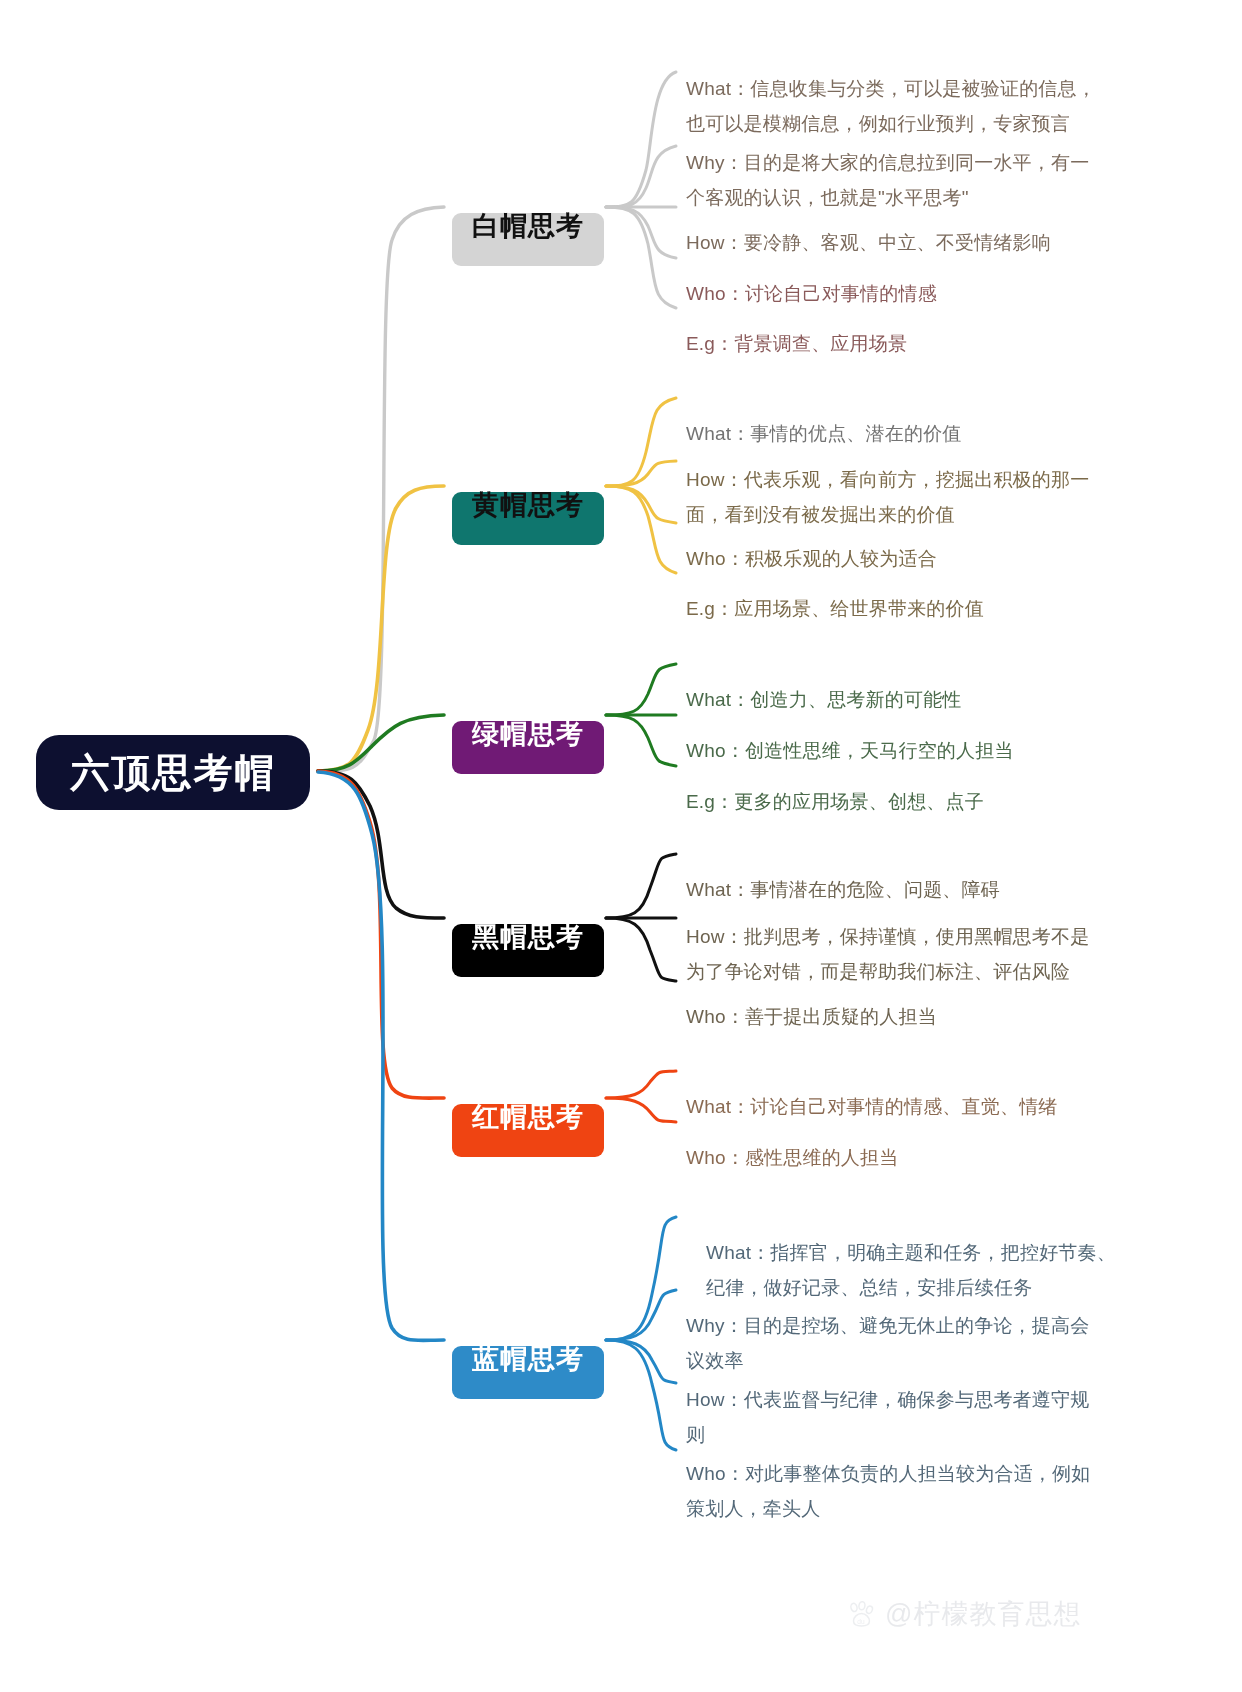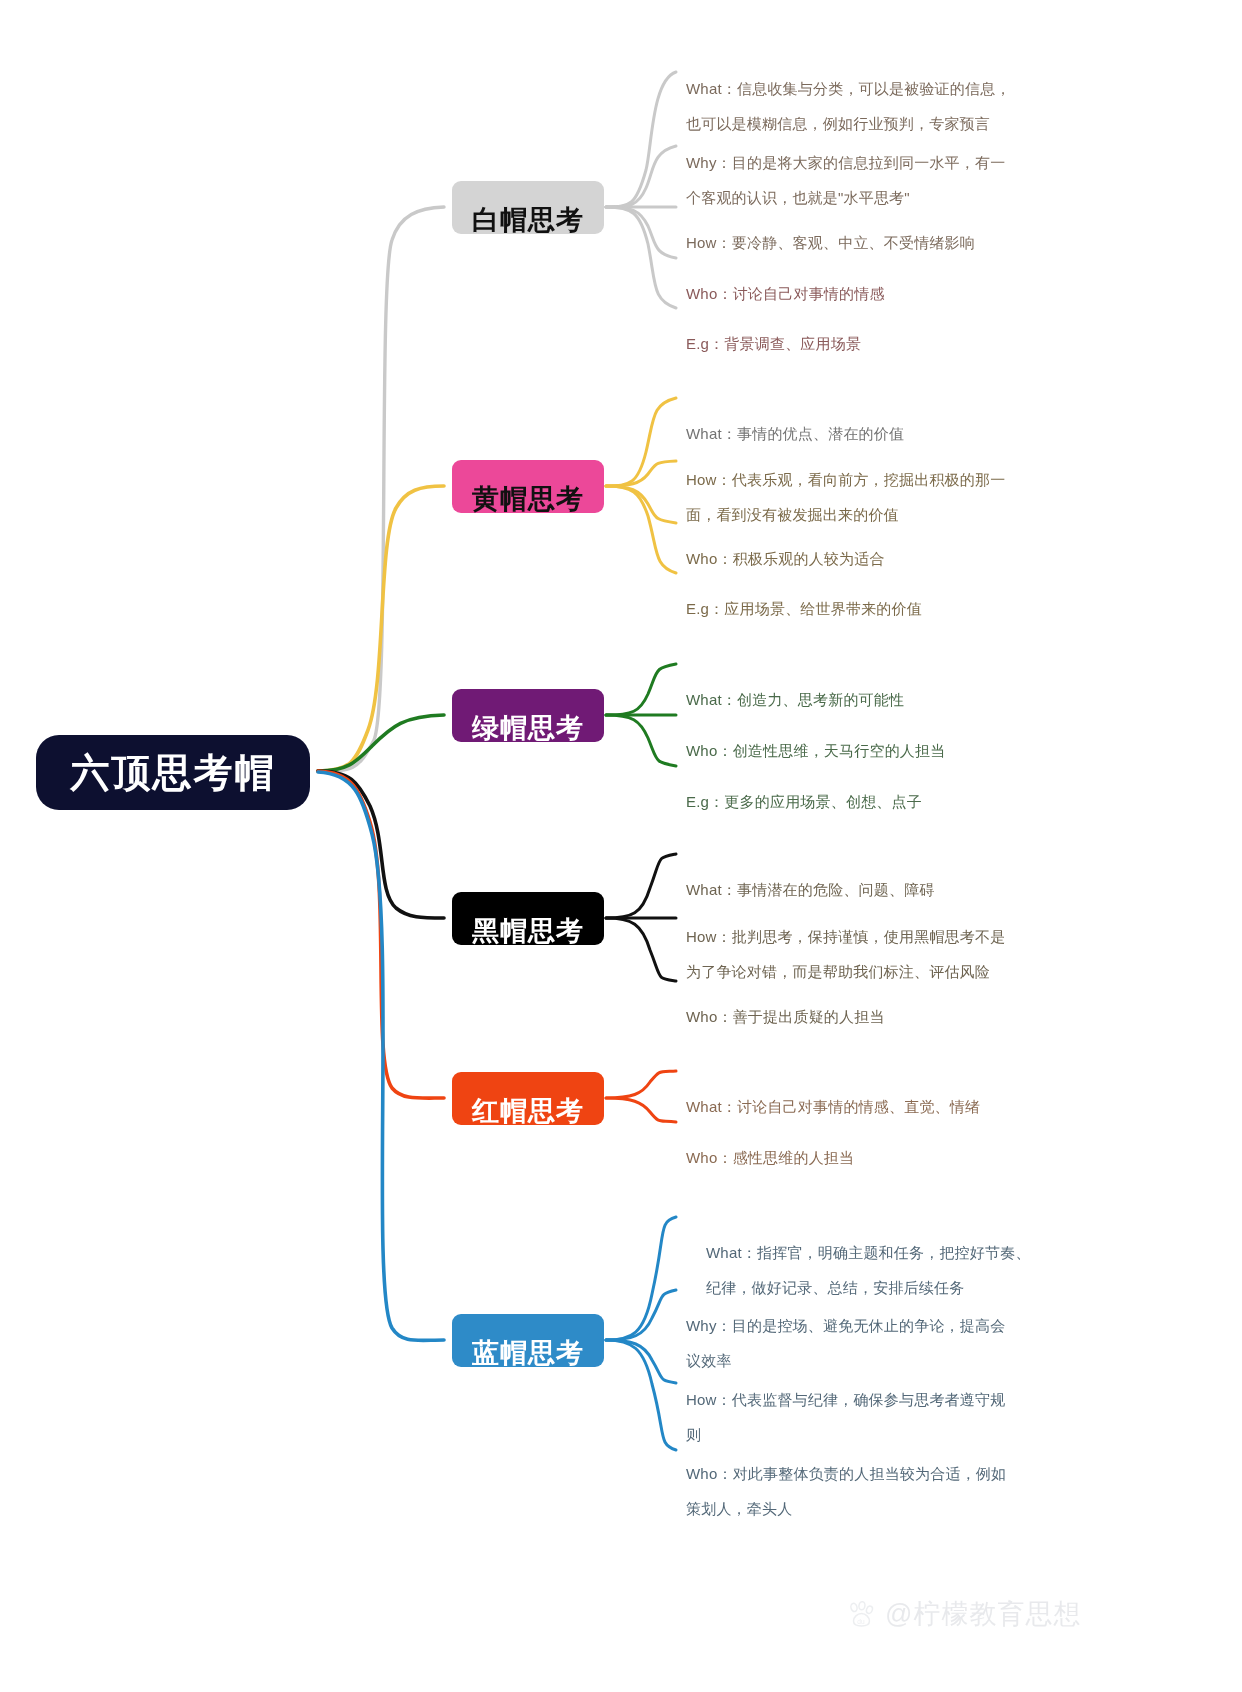--- a/index.html
+++ b/index.html
@@ -53,36 +53,37 @@
     line-height: 1;
   }
 
   
   .hat-node {
     position: absolute;
     width: 152px;
     height: 53px;
     border-radius: 9px;
     display: flex;
-    align-items: flex-end;
+    align-items: flex-start;
     justify-content: center;
     box-sizing: border-box;
+    margin-top: 32px;
   }
   .hat-label {
     font-size: 27px;
     font-weight: bold;
     letter-spacing: 1px;
     line-height: 1;
     white-space: nowrap;
   }
 
   
   .leaf {
     position: absolute;
-    font-size: 15px;
+    font-size: 19px;
     line-height: 35px;
     letter-spacing: 0.2px;
     white-space: pre-line;
   }
   .leaf .lead {
     font-family: "Liberation Sans", "DejaVu Sans", sans-serif;
   }
 
   
   .watermark {
@@ -183,21 +184,21 @@
   <div class="leaf" style="left:686px; top:190px; width:430px; color:#7b6a5c;">
     <span class="lead">How：</span><span>要冷静、客观、中立、不受情绪影响</span>
   </div>
   <div class="leaf" style="left:686px; top:241px; width:430px; color:#8a5a5a;">
     <span class="lead">Who：</span><span>讨论自己对事情的情感</span>
   </div>
   <div class="leaf" style="left:686px; top:291px; width:430px; color:#8a5a5a;">
     <span class="lead">E.g：</span><span>背景调查、应用场景</span>
   </div>
 
-  <div class="hat-node" style="left:452px; top:460px; background:#ec4899;">
+  <div class="hat-node" style="left:452px; top:460px; background:#0f766e;">
     <span class="hat-label" style="color:#111111;">黄帽思考</span>
   </div>
   <div class="leaf" style="left:686px; top:381px; width:430px; color:#737373;">
     <span class="lead">What：</span><span>事情的优点、潜在的价值</span>
   </div>
   <div class="leaf" style="left:686px; top:427px; width:424px; color:#7b6a4a;">
     <span class="lead">How：</span><span>代表乐观，看向前方，挖掘出积极的那一
 面，看到没有被发掘出来的价值</span>
   </div>
   <div class="leaf" style="left:686px; top:506px; width:430px; color:#7b6a4a;">

